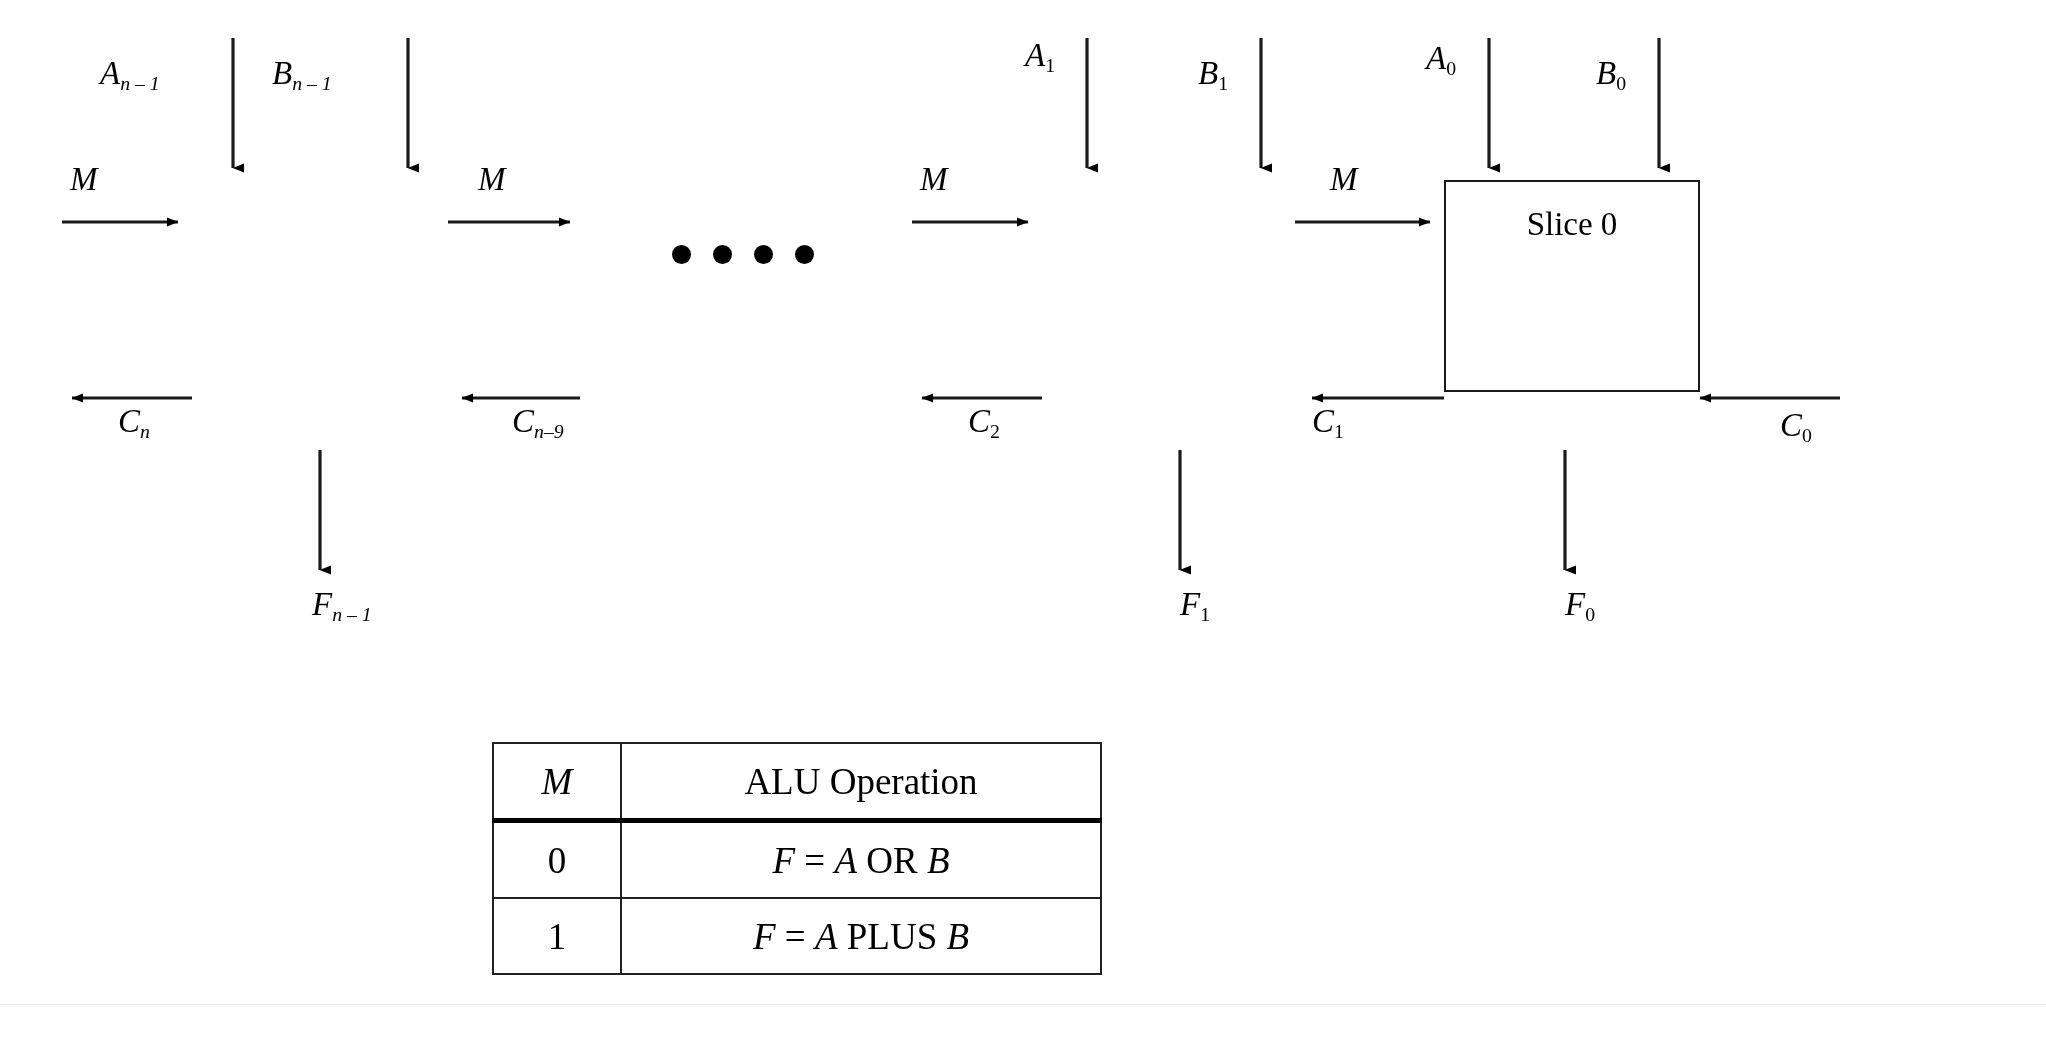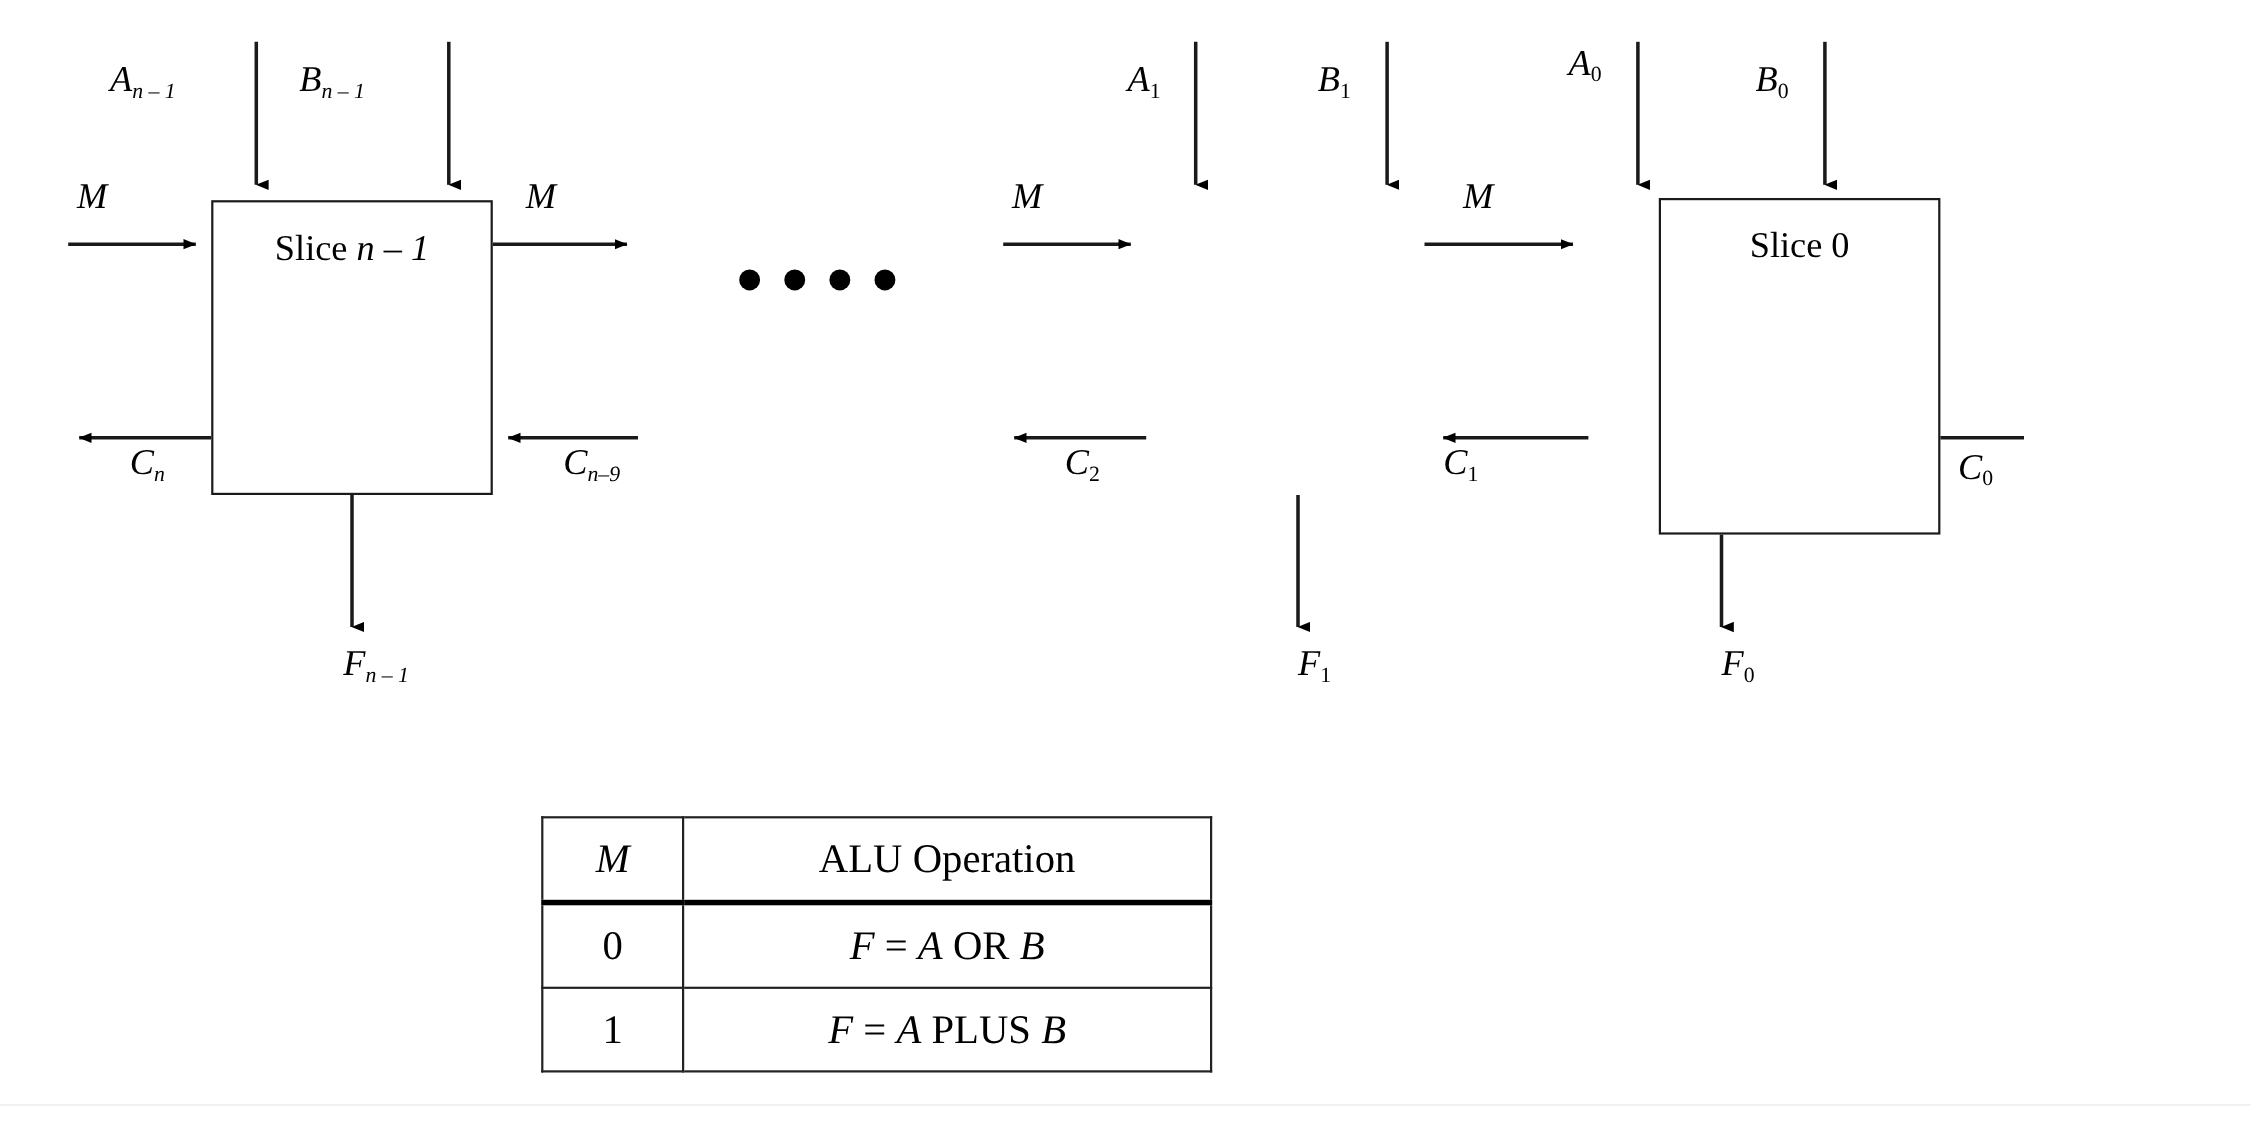--- a/index.html
+++ b/index.html
@@ -170,28 +170,23 @@
 
       <line x1="1489" y1="38" x2="1489" y2="168" marker-end="url(#arrow-down)"></line>
       <line x1="1659" y1="38" x2="1659" y2="168" marker-end="url(#arrow-down)"></line>
 
       <line x1="1840" y1="398" x2="1700" y2="398" marker-end="url(#arrow-left)"></line>
 
       <line x1="1565" y1="450" x2="1565" y2="570" marker-end="url(#arrow-down)"></line>
     </g>
   </svg>
 
-  <div class="slice-box" style="left:192px; top:182px; width:256px; height:268px;">
-    <div class="slice-label">
-      <span>Slice </span><i>n – 1</i>
-    </div>
-  </div>
-
-
-  <div class="slice-box" style="left:1508px; top:180px; width:256px; height:306px;">
+
+
+  <div class="slice-box" style="left:1444px; top:180px; width:256px; height:212px;">
     <div class="slice-label">
       <span>Slice </span><span>0</span>
     </div>
   </div>
 
   <div class="ellipsis" style="left:672px; top:245px;">
     <span class="dot"></span>
     <span class="dot"></span>
     <span class="dot"></span>
     <span class="dot"></span>
@@ -212,21 +207,21 @@
   <div class="sig" style="left:118px; top:405px;">
     <span>C</span><sub>n</sub>
   </div>
   <div class="sig" style="left:512px; top:405px;">
     <span>C</span><sub>n–9</sub>
   </div>
   <div class="sig" style="left:312px; top:588px;">
     <span>F</span><sub>n – 1</sub>
   </div>
 
-  <div class="sig" style="left:1025px; top:57px;">
+  <div class="sig" style="left:1025px; top:39px;">
     <span>A</span><sub class="roman">1</sub>
   </div>
   <div class="sig" style="left:1198px; top:57px;text-align:right;">
     <span>B</span><sub class="roman">1</sub>
   </div>
   <div class="sig" style="left:920px; top:163px;">
     <span>M</span>
   </div>
   <div class="sig" style="left:1330px; top:163px;">
     <span>M</span>

